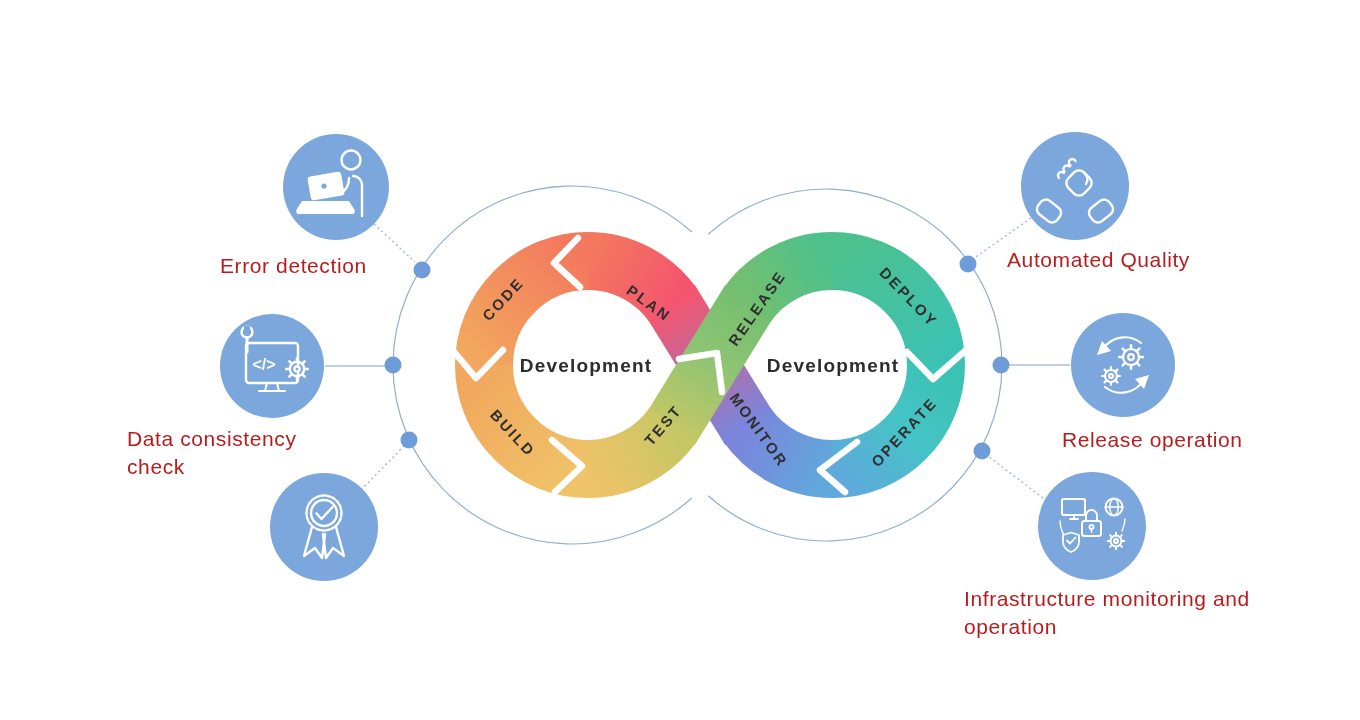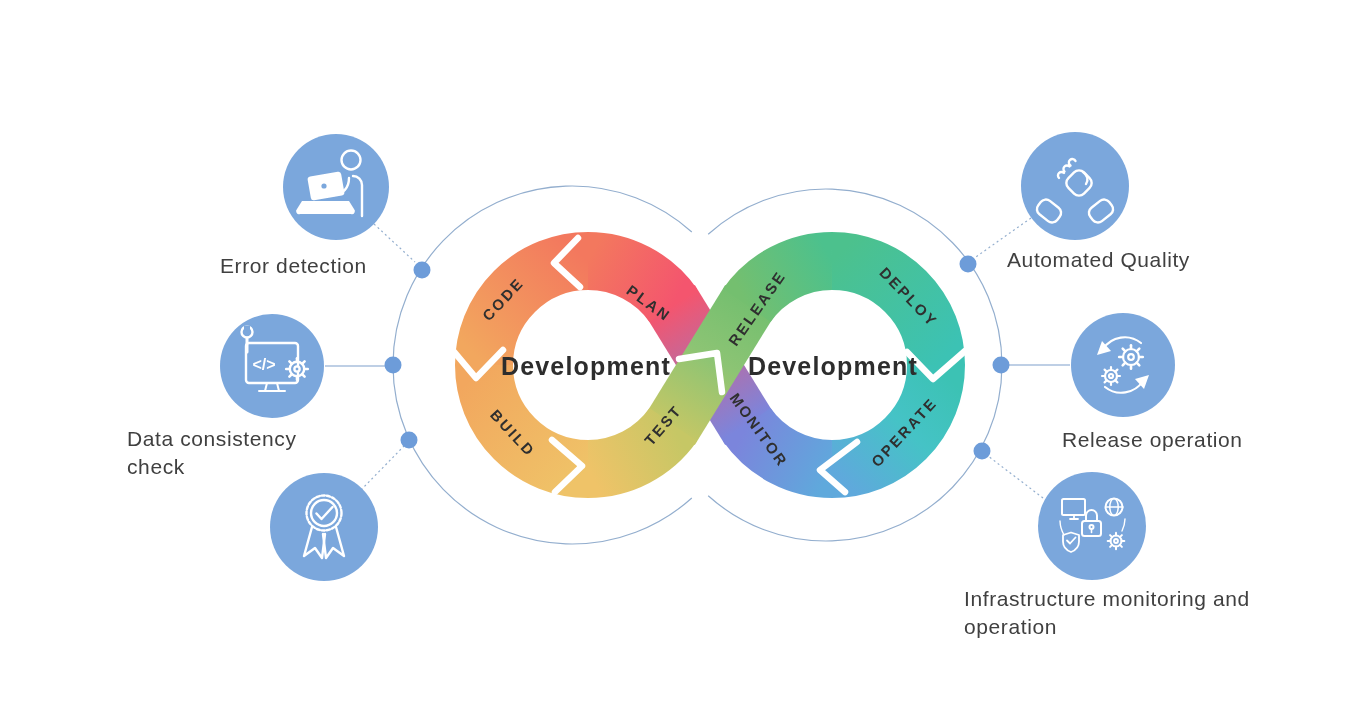--- a/index.html
+++ b/index.html
@@ -2,26 +2,26 @@
 <html><head>
 <meta charset="utf-8">
 <style>
   html,body{margin:0;padding:0;background:#fff;}
   .stage{
     position:relative;width:1360px;height:720px;background:#ffffff;overflow:hidden;
     font-family:"Liberation Sans", sans-serif;
   }
   .stage svg{position:absolute;left:0;top:0;}
   .callout-label{
-    position:absolute;color:#404040;font-size:21px;letter-spacing:.6px;
+    position:absolute;color:#b91c1c;font-size:21px;letter-spacing:.6px;
     line-height:28px;white-space:normal;
   }
   .loop-title{
     position:absolute;transform:translate(-50%,-50%);
-    color:#2d2d2d;font-size:25px;font-weight:700;letter-spacing:1.2px;white-space:nowrap;
+    color:#2d2d2d;font-size:19px;font-weight:700;letter-spacing:1.2px;white-space:nowrap;
   }
   .seg{
     position:absolute;color:#2f2f2f;font-size:15px;font-weight:600;
     letter-spacing:2.4px;white-space:nowrap;
   }
 </style>
 </head>
 <body>
 
 <div class="stage">

